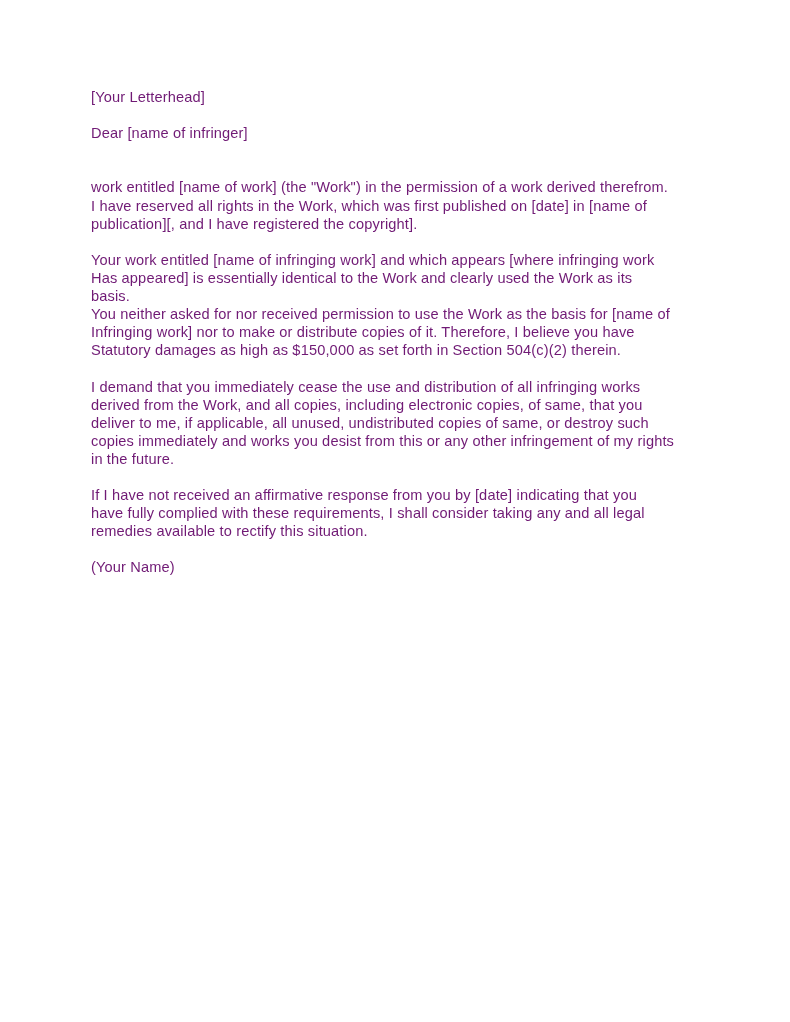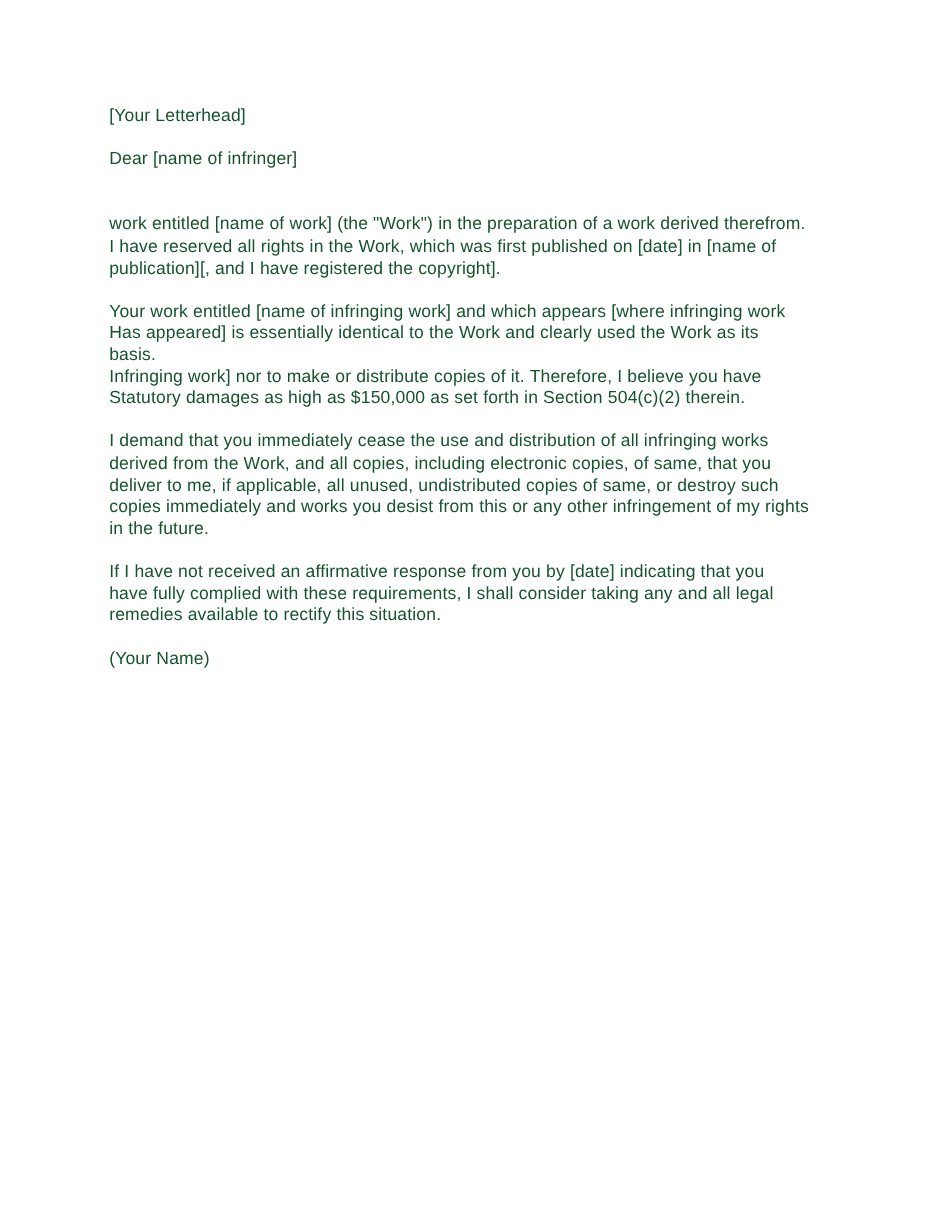--- a/index.html
+++ b/index.html
@@ -21,21 +21,21 @@
     background: #ffffff;
     overflow: hidden;
   }
 
   
   #letter {
     position: absolute;
     left: 91px;
     top: 88px;
     width: 610px;
-    color: #14532d;
+    color: #701a75;
     font-size: 14.6px;
     line-height: 18.1px;
     letter-spacing: 0.01em;
     -webkit-font-smoothing: antialiased;
   }
 
   .block {
     margin: 0;
     padding: 0;
   }
@@ -67,31 +67,32 @@
 
     <div class="gap-1"></div>
 
     <div class="block">
       <div class="line">Dear [name of infringer]</div>
     </div>
 
     <div class="gap-2"></div>
 
     <div class="block">
-      <div class="line">work entitled [name of work] (the "Work") in the preparation of a work derived therefrom.</div>
+      <div class="line">work entitled [name of work] (the "Work") in the permission of a work derived therefrom.</div>
       <div class="line">I have reserved all rights in the Work, which was first published on [date] in [name of</div>
       <div class="line">publication][, and I have registered the copyright].</div>
     </div>
 
     <div class="gap-1"></div>
 
     <div class="block">
       <div class="line">Your work entitled [name of infringing work] and which appears [where infringing work</div>
       <div class="line">Has appeared] is essentially identical to the Work and clearly used the Work as its</div>
       <div class="line">basis.</div>
+      <div class="line">You neither asked for nor received permission to use the Work as the basis for [name of</div>
       <div class="line">Infringing work] nor to make or distribute copies of it. Therefore, I believe you have</div>
       <div class="line">Statutory damages as high as $150,000 as set forth in Section 504(c)(2) therein.</div>
     </div>
 
     <div class="gap-1"></div>
 
     <div class="block">
       <div class="line">I demand that you immediately cease the use and distribution of all infringing works</div>
       <div class="line">derived from the Work, and all copies, including electronic copies, of same, that you</div>
       <div class="line">deliver to me, if applicable, all unused, undistributed copies of same, or destroy such</div>

